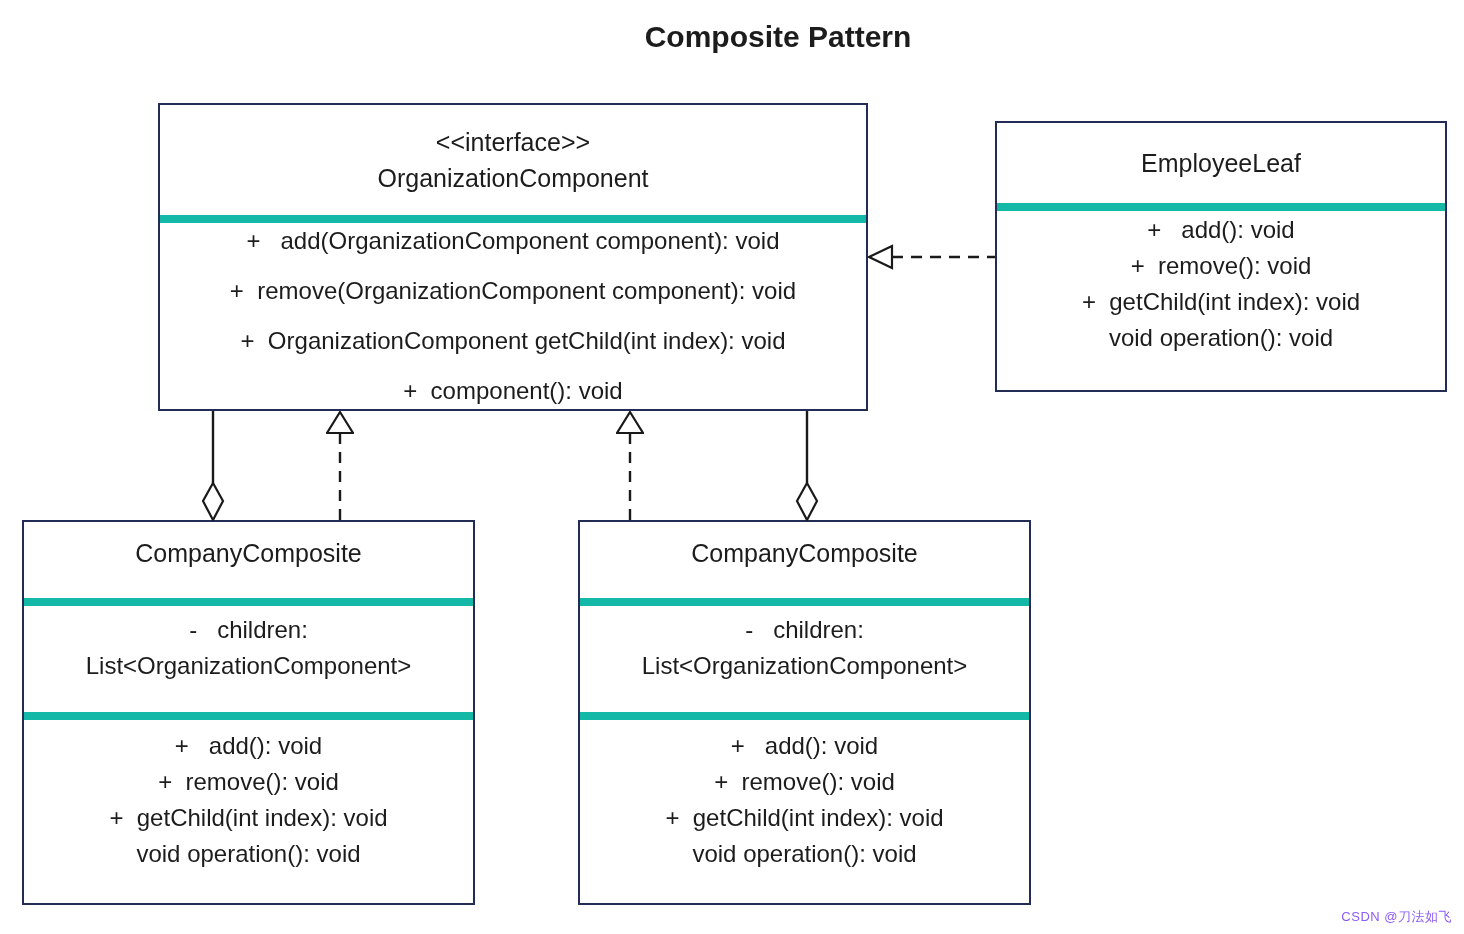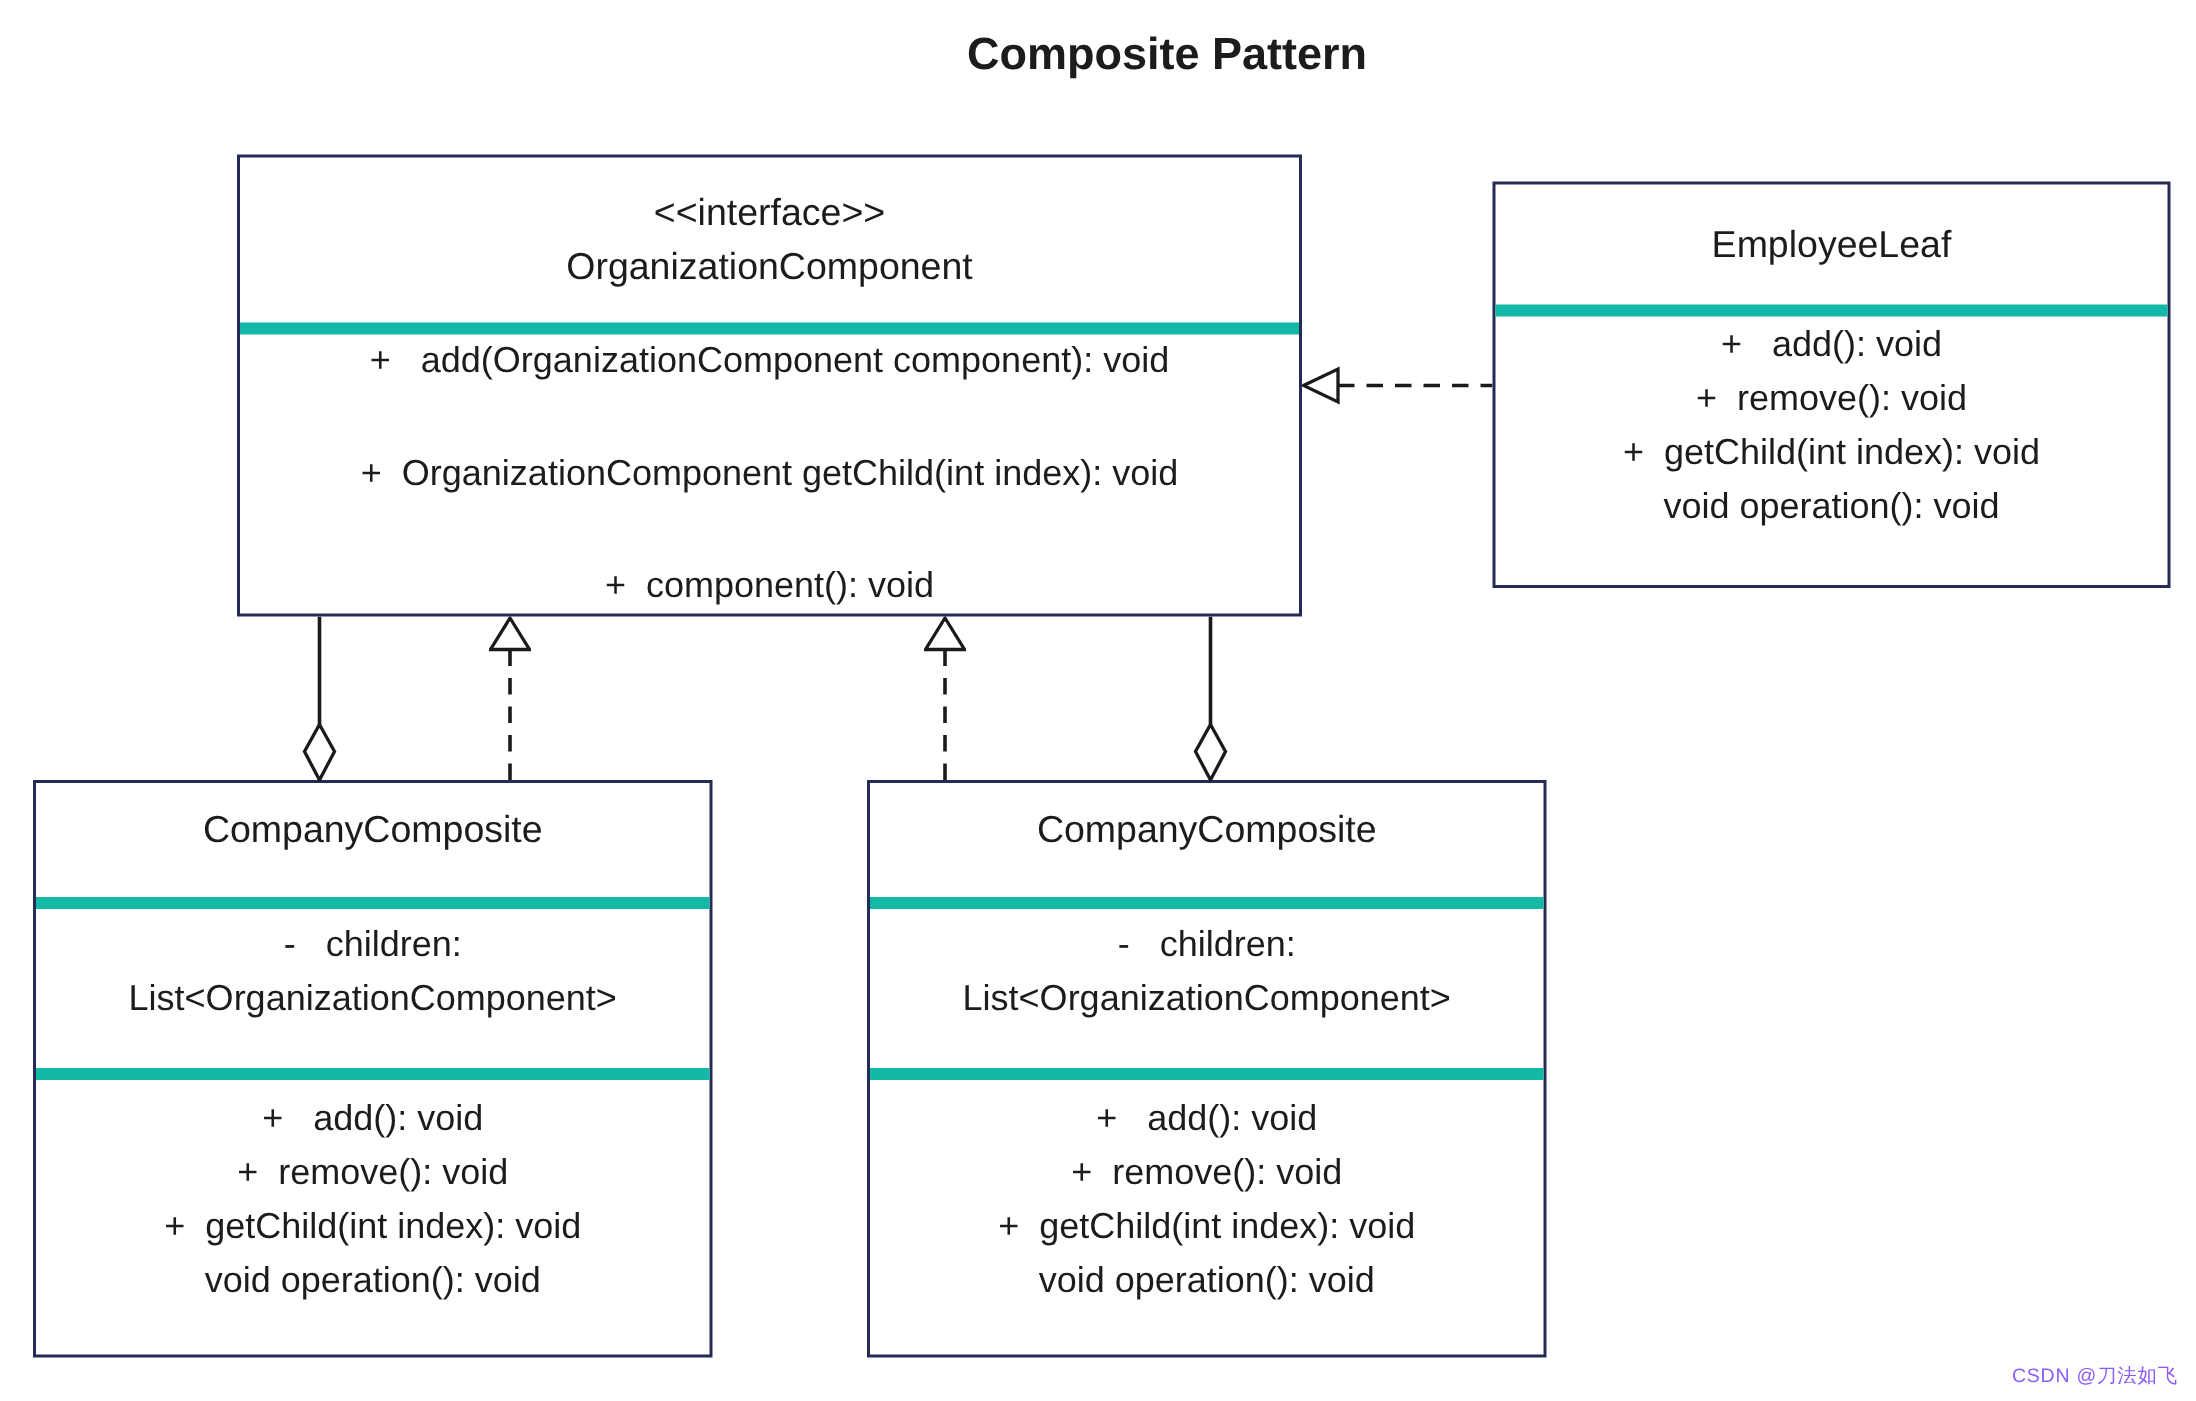--- a/index.html
+++ b/index.html
@@ -77,20 +77,21 @@
 
   <div class="diagram-title">Composite Pattern</div>
 
   <div class="uml-box" style="left:158px; top:103px; width:710px; height:308px;">
     <div class="uml-section" style="height:110px;">
       <div class="uml-class-name">&lt;&lt;interface&gt;&gt;</div>
       <div class="uml-class-name">OrganizationComponent</div>
     </div>
     <div class="uml-section" style="flex:1;justify-content:space-between;">
       <div class="uml-line">+   add(OrganizationComponent component): void</div>
+      <div class="uml-line">+  remove(OrganizationComponent component): void</div>
       <div class="uml-line">+  OrganizationComponent getChild(int index): void</div>
       <div class="uml-line">+  component(): void</div>
     </div>
   </div>
 
   <div class="uml-box" style="left:995px; top:121px; width:452px; height:271px;">
     <div class="uml-section" style="height:80px;">
       <div class="uml-class-name">EmployeeLeaf</div>
     </div>
     <div class="uml-section" style="flex:1; padding-bottom:34px;">

